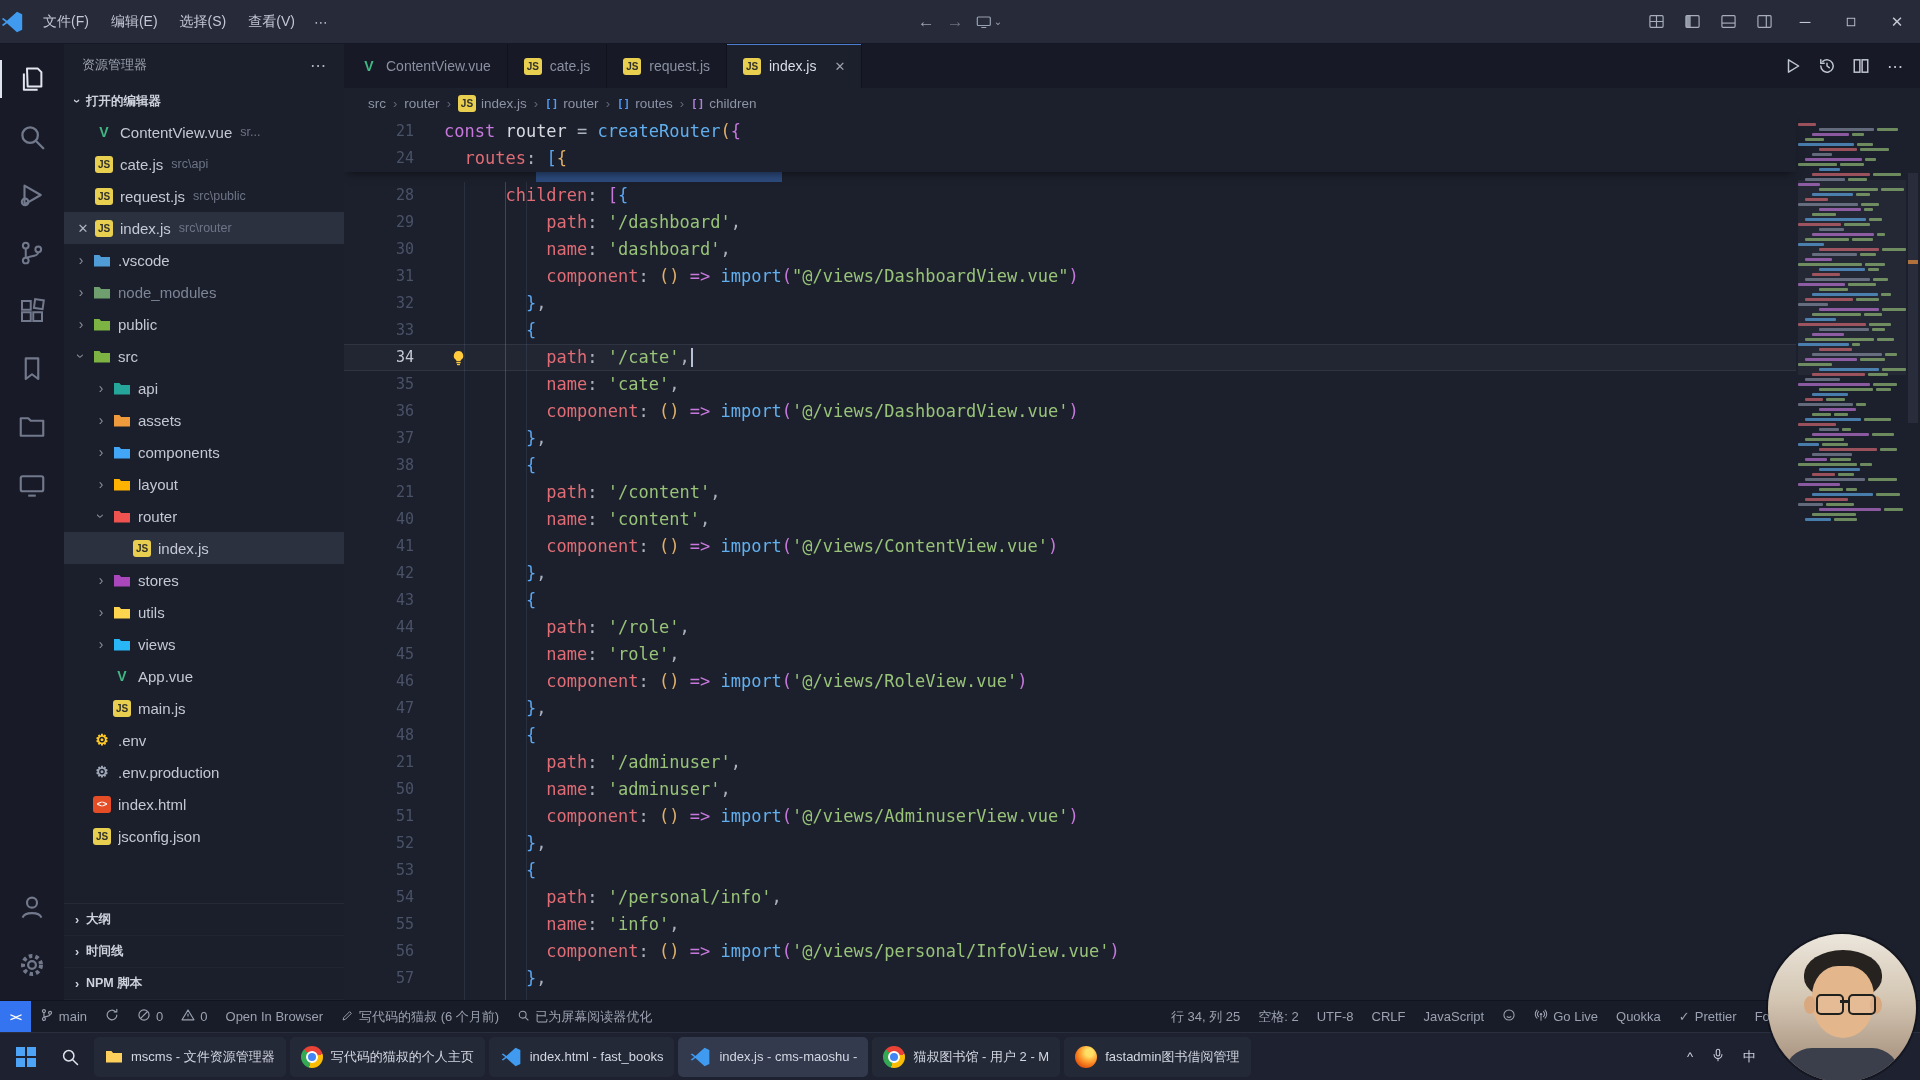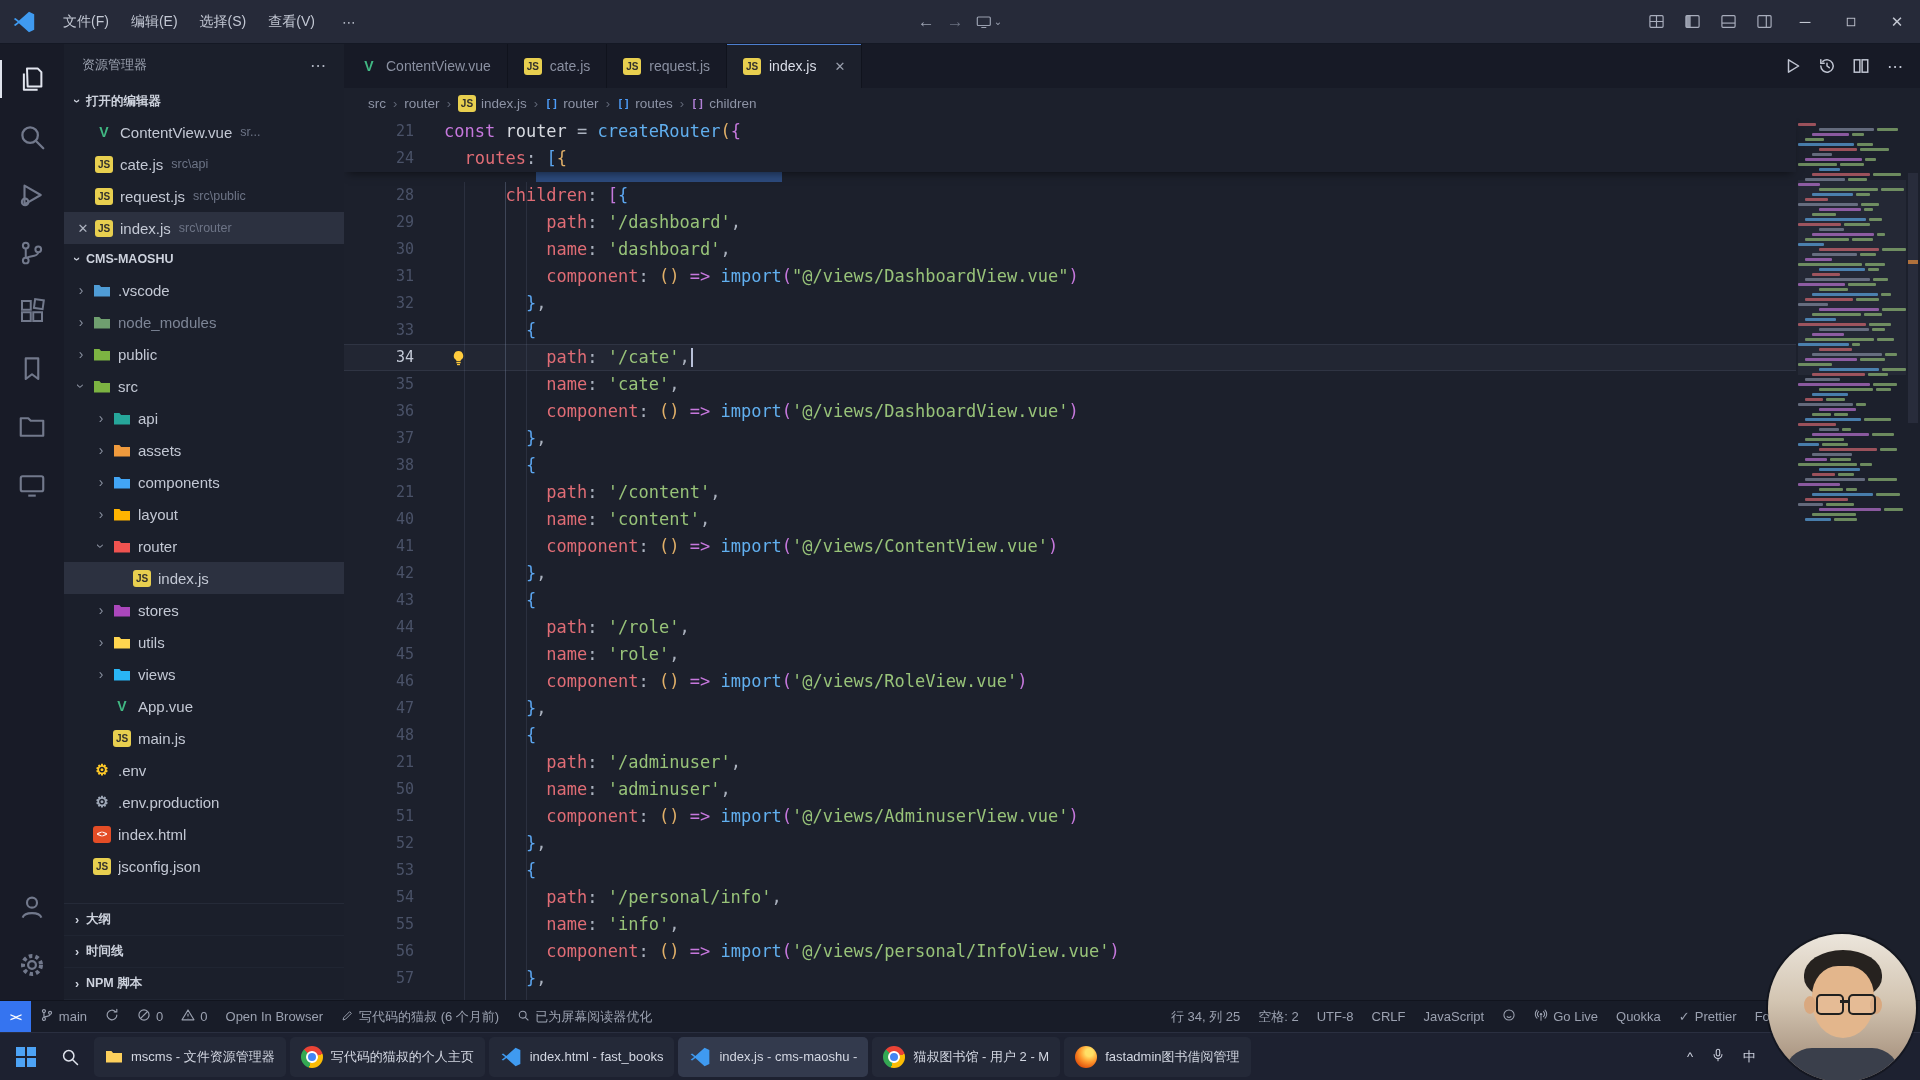--- a/index.html
+++ b/index.html
@@ -1,20 +1,20 @@
 <!DOCTYPE html>
 <html><head>
 <meta charset="utf-8">
 <style>
   html,body{margin:0;padding:0;background:#10131c;}
   .screen{width:1920px;height:1080px;position:relative;overflow:hidden;background:#1c202c;
     font-family:"Liberation Sans","DejaVu Sans",sans-serif;color:#c7ccd8;font-size:14px;}
   
   .titlebar{height:44px;background:#262a39;display:flex;align-items:center;position:relative;border-bottom:1px solid #141824;box-sizing:border-box;}
-  .tb-left{display:flex;align-items:center;padding-left:12px;gap:8px;}
+  .tb-left{display:flex;align-items:center;padding-left:0;gap:0;}
   .logo{display:flex;margin-right:8px;}
   .menu{padding:4px 11px;color:#c3c8d4;border-radius:5px;cursor:default;}
   .menu.overflow{padding:4px 8px;color:#aeb3c0;}
   .tb-center{position:absolute;left:50%;top:50%;transform:translate(-50%,-50%);display:flex;align-items:center;gap:12px;}
   .nav{font-size:17px;color:#9aa0b0;}
   .nav.fwd{color:#6a7080;}
   .command-center{width:720px;height:30px;background:#1c1f2c;border:1px solid #3a4054;border-radius:7px;
     display:flex;align-items:center;justify-content:center;gap:8px;color:#8a90a3;font-size:13.5px;}
   .cc-extra{display:flex;align-items:center;color:#9aa0b0;gap:2px;font-size:10px;}
   .tb-right{position:absolute;right:0;top:0;height:100%;display:flex;align-items:center;}
@@ -316,26 +316,20 @@
           </div>
           <div class="row oe sel" style="padding-left: 10px;">
             <span class="oe-close">✕</span>
             <span class="ficell">
               <span class="fic js">JS</span>
             </span>
             <span class="lbl">index.js</span>
             <span class="det">src\router</span>
           </div>
         </div>
-      <div class="sec-h">
-        <span class="chev" style="width:18px;display:flex;justify-content:center;">
-            <span class="chevg open">›</span>
-          </span>
-        <span>CMS-MAOSHU</span>
-      </div>
       <div id="tree">
           <div class="row" style="padding-left: 8px;">
             <span class="chev">
               <span class="chevg">›</span>
             </span>
             <span class="ficell">
               <svg viewBox="0 0 18 15" width="18" height="15">
                 <path d="M1 2h5.4l1.7 2H17v9.5H1z" fill="#4f9cd6"></path>
               </svg>
             </span>

